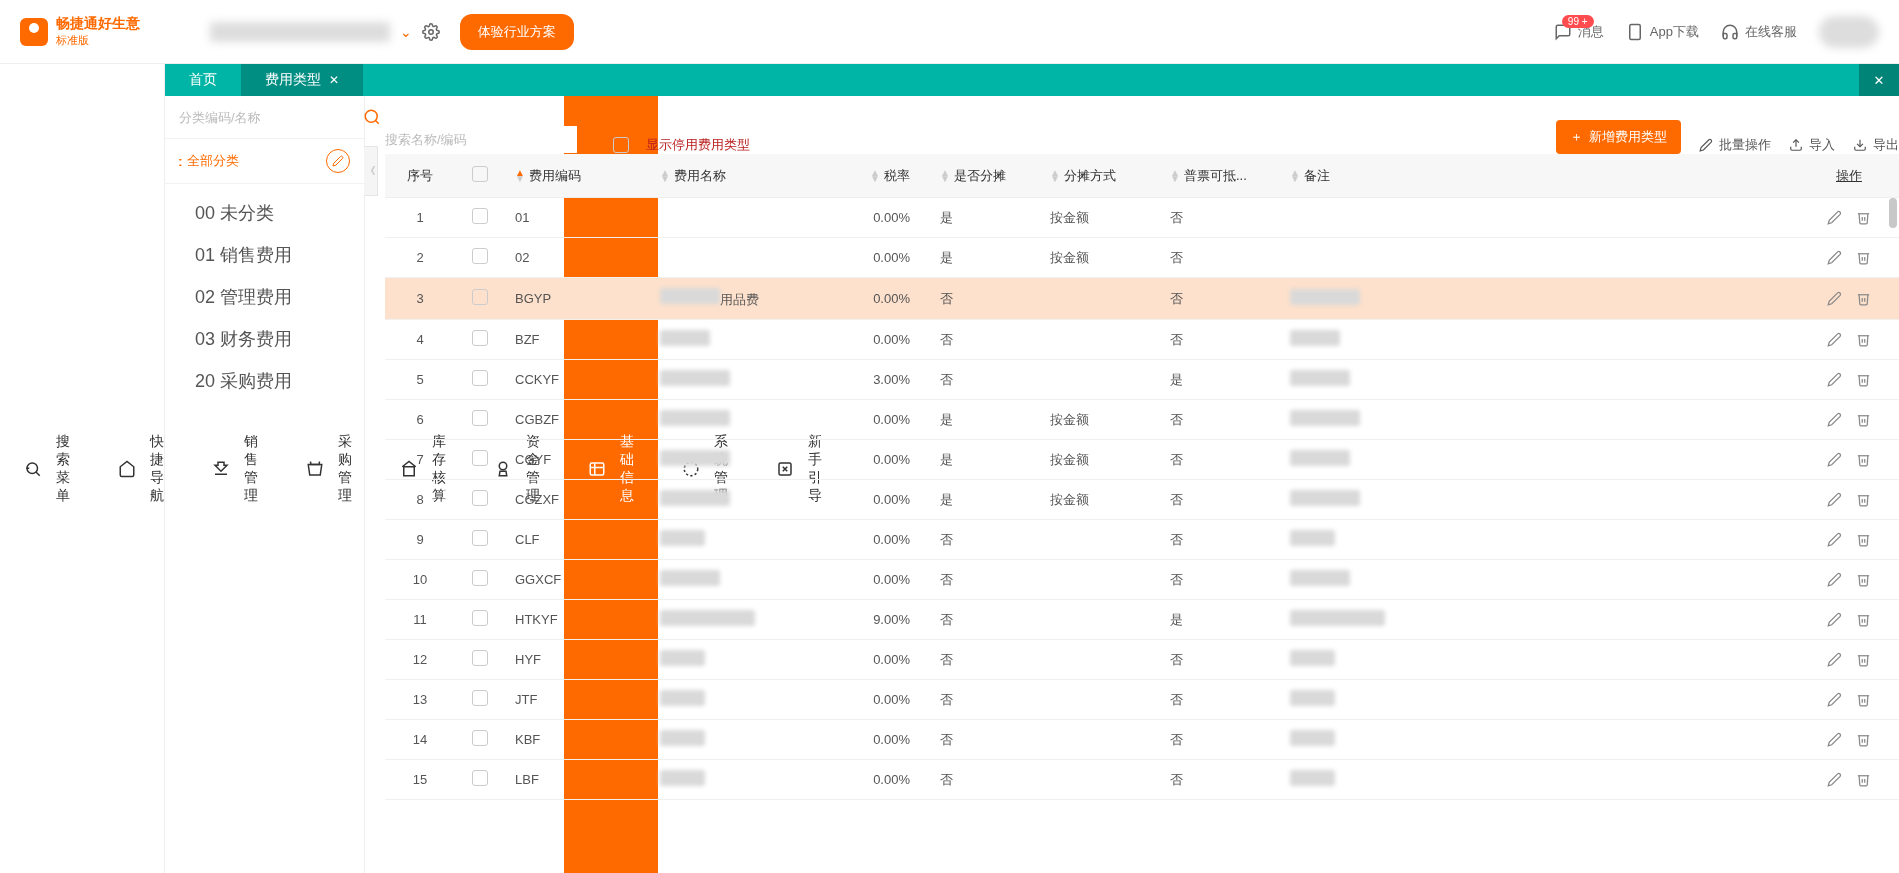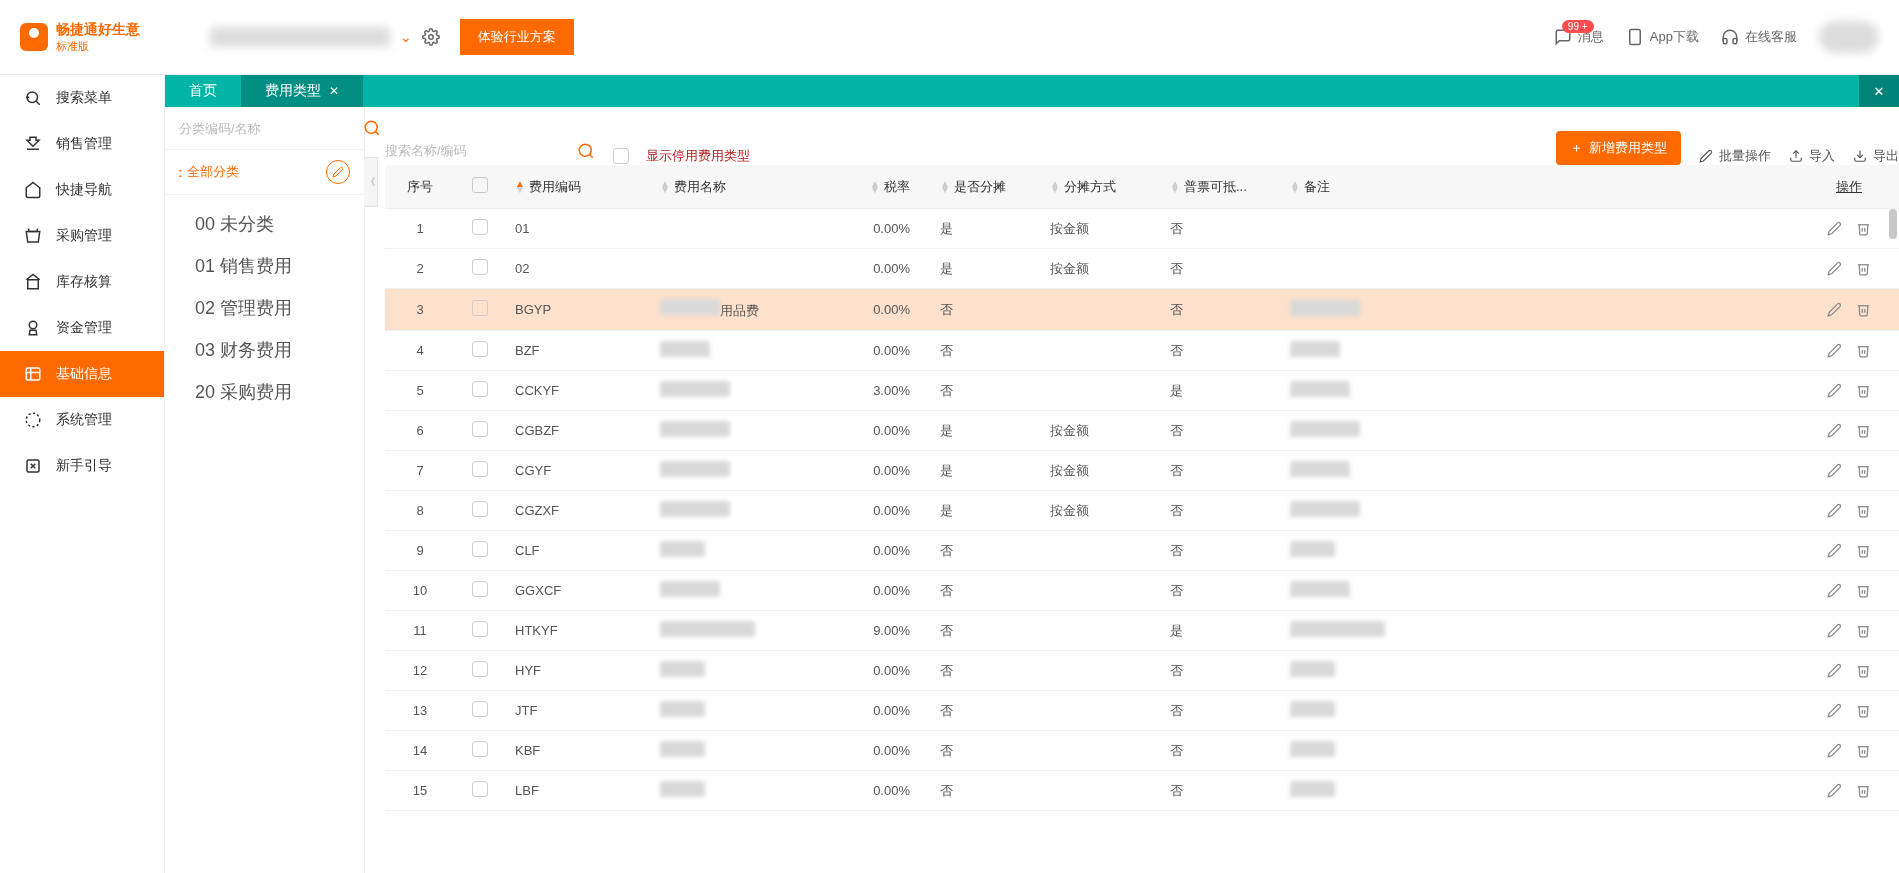--- a/index.html
+++ b/index.html
@@ -1,42 +1,42 @@
 <!DOCTYPE html>
 <html><head>
 <meta charset="utf-8">
 <style>
 * { margin: 0; padding: 0; box-sizing: border-box; }
 body { font-family: "Microsoft YaHei", -apple-system, sans-serif; font-size: 13px; color: #333; background: #fff; overflow: hidden; }
 .app { width: 1899px; height: 873px; display: flex; flex-direction: column; }
 
 
-.top-header { height: 75px; display: flex; align-items: center; padding: 0 20px; border-bottom: 1px solid #eee; }
+.top-header { height: 64px; display: flex; align-items: center; padding: 0 20px; border-bottom: 1px solid #eee; }
 .logo-area { display: flex; align-items: center; gap: 8px; width: 160px; }
 .logo-icon { width: 28px; height: 28px; background: #ff6a00; border-radius: 6px; position: relative; }
 .logo-icon::after { content: ""; position: absolute; width: 10px; height: 10px; background: #fff; border-radius: 50%; top: 5px; left: 9px; }
 .logo-text { display: flex; flex-direction: column; }
 .logo-title { color: #ff6a00; font-weight: bold; font-size: 14px; }
 .logo-sub { color: #ff6a00; font-size: 11px; }
 .org-selector { display: flex; align-items: center; gap: 10px; margin-left: 30px; }
 .org-name { filter: blur(4px); background: #ddd; width: 180px; height: 20px; border-radius: 3px; }
 .chevron { color: #ff6a00; font-size: 14px; }
 .gear { color: #666; font-size: 16px; margin-left: 10px; cursor: pointer; }
-.orange-btn { background: #ff6a00; color: #fff; border: none; padding: 9px 18px; border-radius: 0; margin-left: 20px; cursor: pointer; font-size: 13px; }
+.orange-btn { background: #ff6a00; color: #fff; border: none; padding: 9px 18px; border-radius: 12px; margin-left: 20px; cursor: pointer; font-size: 13px; }
 .header-right { margin-left: auto; display: flex; align-items: center; gap: 22px; }
 .hr-item { display: flex; align-items: center; gap: 6px; color: #666; cursor: pointer; position: relative; font-size: 13px; }
 .badge { position: absolute; top: -8px; left: 8px; background: #ff4d4f; color: #fff; font-size: 10px; padding: 1px 6px; border-radius: 8px; }
 .avatar { width: 60px; height: 32px; border-radius: 16px; background: #ddd; filter: blur(4px); }
 .hr-icon { width: 18px; height: 18px; display: inline-flex; align-items: center; justify-content: center; }
 
 
 .main { flex: 1; display: flex; min-height: 0; }
 
 
-.sidebar { width: 165px; border-right: 1px solid #eee; display: flex; flex-direction: column; }
+.sidebar { width: 165px; border-right: 1px solid #eee; display: flex; flex-direction: row; }
 .sb-item { display: flex; align-items: center; gap: 14px; padding: 14px 24px; color: #333; cursor: pointer; font-size: 14px; }
 .sb-item.active { background: #ff6a00; color: #fff; }
 .sb-icon { width: 18px; height: 18px; display: inline-flex; align-items: center; justify-content: center; }
 
 
 .content { flex: 1; display: flex; flex-direction: column; min-width: 0; }
 .tabs-bar { height: 32px; background: #00b5a5; display: flex; align-items: stretch; }
 .tab { display: flex; align-items: center; padding: 0 24px; color: #fff; cursor: pointer; font-size: 14px; }
 .tab.active { background: #008e82; }
 .tab-close { margin-left: 8px; font-size: 12px; }
@@ -160,33 +160,33 @@
               <circle cx="11" cy="11" r="7"></circle>
               <line x1="21" y1="21" x2="16" y2="16"></line>
               <line x1="3" y1="11" x2="7" y2="11"></line>
             </svg>
           </span>
           <span>搜索菜单</span>
         </div>
         <div class="sb-item">
           <span class="sb-icon">
             <svg width="18" height="18" viewBox="0 0 24 24" fill="none" stroke="currentColor" stroke-width="2">
+              <path d="M3 9l9-7 9 7v11a2 2 0 0 1-2 2H5a2 2 0 0 1-2-2z"></path>
+            </svg>
+          </span>
+          <span>快捷导航</span>
+        </div>
+        <div class="sb-item">
+          <span class="sb-icon">
+            <svg width="18" height="18" viewBox="0 0 24 24" fill="none" stroke="currentColor" stroke-width="2">
               <path d="M20 7h-4V3H8v4H4l8 8 8-8z"></path>
               <path d="M4 19h16"></path>
             </svg>
           </span>
           <span>销售管理</span>
-        </div>
-        <div class="sb-item">
-          <span class="sb-icon">
-            <svg width="18" height="18" viewBox="0 0 24 24" fill="none" stroke="currentColor" stroke-width="2">
-              <path d="M3 9l9-7 9 7v11a2 2 0 0 1-2 2H5a2 2 0 0 1-2-2z"></path>
-            </svg>
-          </span>
-          <span>快捷导航</span>
         </div>
         <div class="sb-item">
           <span class="sb-icon">
             <svg width="18" height="18" viewBox="0 0 24 24" fill="none" stroke="currentColor" stroke-width="2">
               <path d="M6 2l.5 4h11L18 2"></path>
               <path d="M3 6h18l-2 14H5L3 6z"></path>
             </svg>
           </span>
           <span>采购管理</span>
         </div>

